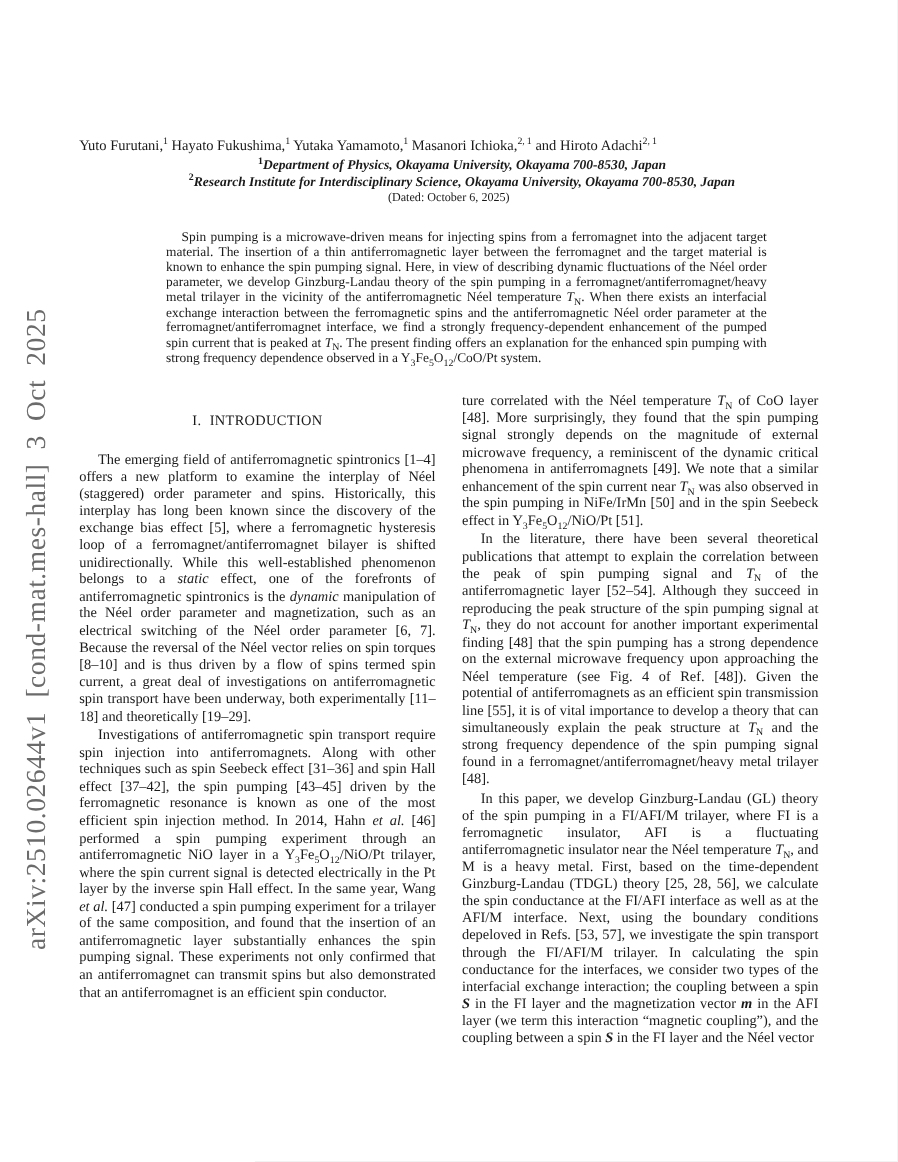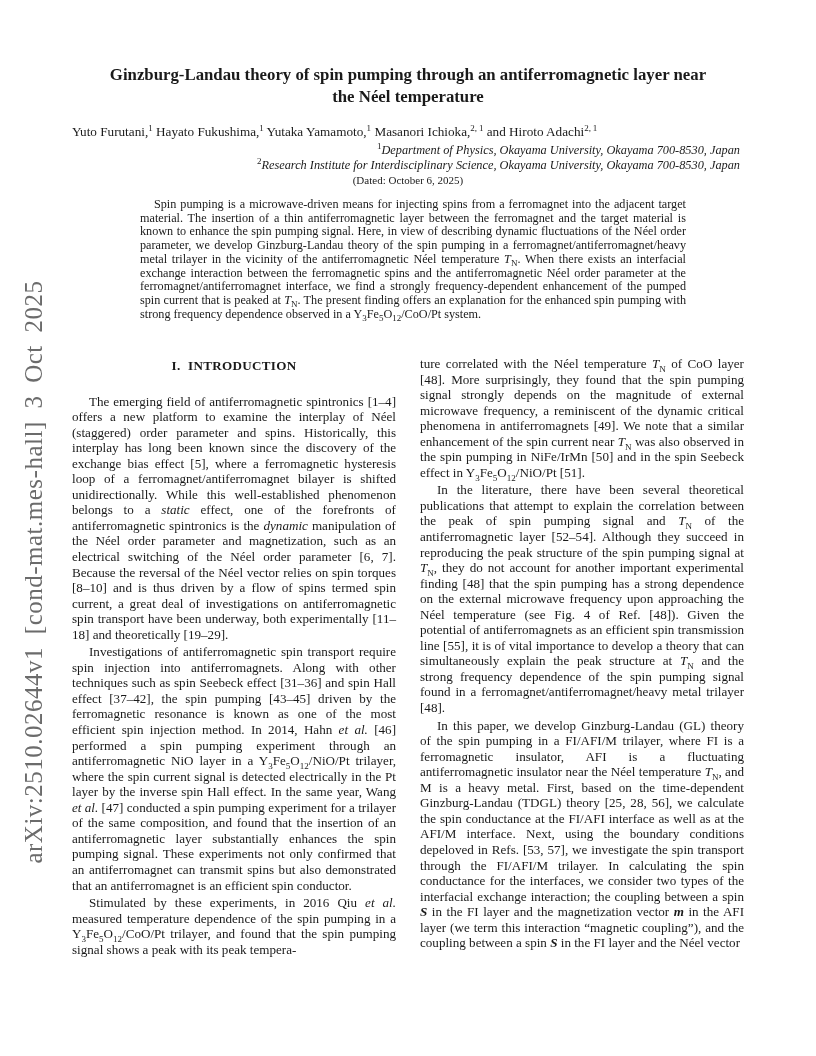--- a/index.html
+++ b/index.html
@@ -52,26 +52,27 @@
     top: 124px;
     left: 72px;
     width: 672px;
     text-align: left;
     font-size: 13.2px;
     margin: 0;
   }
   .affiliations {
     position: absolute;
     top: 143px;
-    left: 68px;
+    left: 84px;
     width: 672px;
-    text-align: right;
+    text-align: center;
     font-style: italic;
     font-size: 12.3px;
     line-height: 14.5px;
+    font-weight: bold;
   }
   .date-line {
     position: absolute;
     top: 174px;
     left: 72px;
     width: 672px;
     text-align: center;
     font-size: 11px;
     font-style: normal;
   }
@@ -79,43 +80,43 @@
   
   .abstract {
     position: absolute;
     top: 194px;
     left: 136px;
     width: 546px;
     font-size: 12.2px;
     line-height: 13.7px;
     text-align: justify;
     text-indent: 14px;
-    margin: 4px;
+    margin: 15px;
   }
 
   
   .body-columns {
     position: absolute;
     top: 356px;
     left: 72px;
     width: 672px;
     display: flex;
     gap: 24px;
   }
   .col {
     width: 324px;
     font-size: 13.1px;
     line-height: 15.55px;
     text-align: justify;
   }
   .section-heading {
     text-align: center;
-    font-weight: bold;
+    font-weight: normal;
     font-size: 13.1px;
-    margin: 2px 0 20px 0;
+    margin: 18px 0 20px 0;
     word-spacing: 4px;
     letter-spacing: 0.3px;
   }
   .col p {
     margin: 0 0 2px 0;
     text-indent: 17px;
   }
   .col p.no-indent {
     text-indent: 0;
     font-family: Liberation Serif, serif;
@@ -130,39 +131,37 @@
   }
   .affiliations sup { font-style: normal; }
 </style>
 </head>
 <body>
 
 <div class="page" style="background: rgb(255, 255, 255); color: rgb(26, 26, 26);">
 
   <div class="arxiv-banner" style="color: rgb(107, 107, 107);">arXiv:2510.02644v1 [cond-mat.mes-hall] 3 Oct 2025</div>
 
-  <h1 class="paper-title">Ginzburg-Landau theory of spin pumping through an antiferromagnetic layer near the Néel temperature</h1>
 
   <div class="authors-line">Yuto Furutani,<sup>1</sup> Hayato Fukushima,<sup>1</sup> Yutaka Yamamoto,<sup>1</sup> Masanori Ichioka,<sup>2, 1</sup> and Hiroto Adachi<sup>2, 1</sup></div>
 
   <div class="affiliations">
     <div><sup>1</sup>Department of Physics, Okayama University, Okayama 700-8530, Japan</div>
     <div><sup>2</sup>Research Institute for Interdisciplinary Science, Okayama University, Okayama 700-8530, Japan</div>
   </div>
 
   <div class="date-line">(Dated: October 6, 2025)</div>
 
   <div class="abstract">Spin pumping is a microwave-driven means for injecting spins from a ferromagnet into the adjacent target material. The insertion of a thin antiferromagnetic layer between the ferromagnet and the target material is known to enhance the spin pumping signal. Here, in view of describing dynamic fluctuations of the Néel order parameter, we develop Ginzburg-Landau theory of the spin pumping in a ferromagnet/antiferromagnet/heavy metal trilayer in the vicinity of the antiferromagnetic Néel temperature <i>T</i><sub>N</sub>. When there exists an interfacial exchange interaction between the ferromagnetic spins and the antiferromagnetic Néel order parameter at the ferromagnet/antiferromagnet interface, we find a strongly frequency-dependent enhancement of the pumped spin current that is peaked at <i>T</i><sub>N</sub>. The present finding offers an explanation for the enhanced spin pumping with strong frequency dependence observed in a Y<sub>3</sub>Fe<sub>5</sub>O<sub>12</sub>/CoO/Pt system.</div>
 
   <div class="body-columns">
     <div class="col">
       <div class="section-heading">I. INTRODUCTION</div>
       <p>The emerging field of antiferromagnetic spintronics [1–4] offers a new platform to examine the interplay of Néel (staggered) order parameter and spins. Historically, this interplay has long been known since the discovery of the exchange bias effect [5], where a ferromagnetic hysteresis loop of a ferromagnet/antiferromagnet bilayer is shifted unidirectionally. While this well-established phenomenon belongs to a <i>static</i> effect, one of the forefronts of antiferromagnetic spintronics is the <i>dynamic</i> manipulation of the Néel order parameter and magnetization, such as an electrical switching of the Néel order parameter [6, 7]. Because the reversal of the Néel vector relies on spin torques [8–10] and is thus driven by a flow of spins termed spin current, a great deal of investigations on antiferromagnetic spin transport have been underway, both experimentally [11–18] and theoretically [19–29].</p>
       <p>Investigations of antiferromagnetic spin transport require spin injection into antiferromagnets. Along with other techniques such as spin Seebeck effect [31–36] and spin Hall effect [37–42], the spin pumping [43–45] driven by the ferromagnetic resonance is known as one of the most efficient spin injection method. In 2014, Hahn <i>et al.</i> [46] performed a spin pumping experiment through an antiferromagnetic NiO layer in a Y<sub>3</sub>Fe<sub>5</sub>O<sub>12</sub>/NiO/Pt trilayer, where the spin current signal is detected electrically in the Pt layer by the inverse spin Hall effect. In the same year, Wang <i>et al.</i> [47] conducted a spin pumping experiment for a trilayer of the same composition, and found that the insertion of an antiferromagnetic layer substantially enhances the spin pumping signal. These experiments not only confirmed that an antiferromagnet can transmit spins but also demonstrated that an antiferromagnet is an efficient spin conductor.</p>
-      <p>Stimulated by these experiments, in 2016 Qiu <i>et al.</i> measured temperature dependence of the spin pumping in a Y<sub>3</sub>Fe<sub>5</sub>O<sub>12</sub>/CoO/Pt trilayer, and found that the spin pumping signal shows a peak with its peak tempera-</p>
     </div>
     <div class="col">
       <p class="no-indent">ture correlated with the Néel temperature <i>T</i><sub>N</sub> of CoO layer [48]. More surprisingly, they found that the spin pumping signal strongly depends on the magnitude of external microwave frequency, a reminiscent of the dynamic critical phenomena in antiferromagnets [49]. We note that a similar enhancement of the spin current near <i>T</i><sub>N</sub> was also observed in the spin pumping in NiFe/IrMn [50] and in the spin Seebeck effect in Y<sub>3</sub>Fe<sub>5</sub>O<sub>12</sub>/NiO/Pt [51].</p>
       <p>In the literature, there have been several theoretical publications that attempt to explain the correlation between the peak of spin pumping signal and <i>T</i><sub>N</sub> of the antiferromagnetic layer [52–54]. Although they succeed in reproducing the peak structure of the spin pumping signal at <i>T</i><sub>N</sub>, they do not account for another important experimental finding [48] that the spin pumping has a strong dependence on the external microwave frequency upon approaching the Néel temperature (see Fig. 4 of Ref. [48]). Given the potential of antiferromagnets as an efficient spin transmission line [55], it is of vital importance to develop a theory that can simultaneously explain the peak structure at <i>T</i><sub>N</sub> and the strong frequency dependence of the spin pumping signal found in a ferromagnet/antiferromagnet/heavy metal trilayer [48].</p>
       <p>In this paper, we develop Ginzburg-Landau (GL) theory of the spin pumping in a FI/AFI/M trilayer, where FI is a ferromagnetic insulator, AFI is a fluctuating antiferromagnetic insulator near the Néel temperature <i>T</i><sub>N</sub>, and M is a heavy metal. First, based on the time-dependent Ginzburg-Landau (TDGL) theory [25, 28, 56], we calculate the spin conductance at the FI/AFI interface as well as at the AFI/M interface. Next, using the boundary conditions depeloved in Refs. [53, 57], we investigate the spin transport through the FI/AFI/M trilayer. In calculating the spin conductance for the interfaces, we consider two types of the interfacial exchange interaction; the coupling between a spin <b><i>S</i></b> in the FI layer and the magnetization vector <b><i>m</i></b> in the AFI layer (we term this interaction “magnetic coupling”), and the coupling between a spin <b><i>S</i></b> in the FI layer and the Néel vector</p>
     </div>
   </div>
 
 </div>
 

